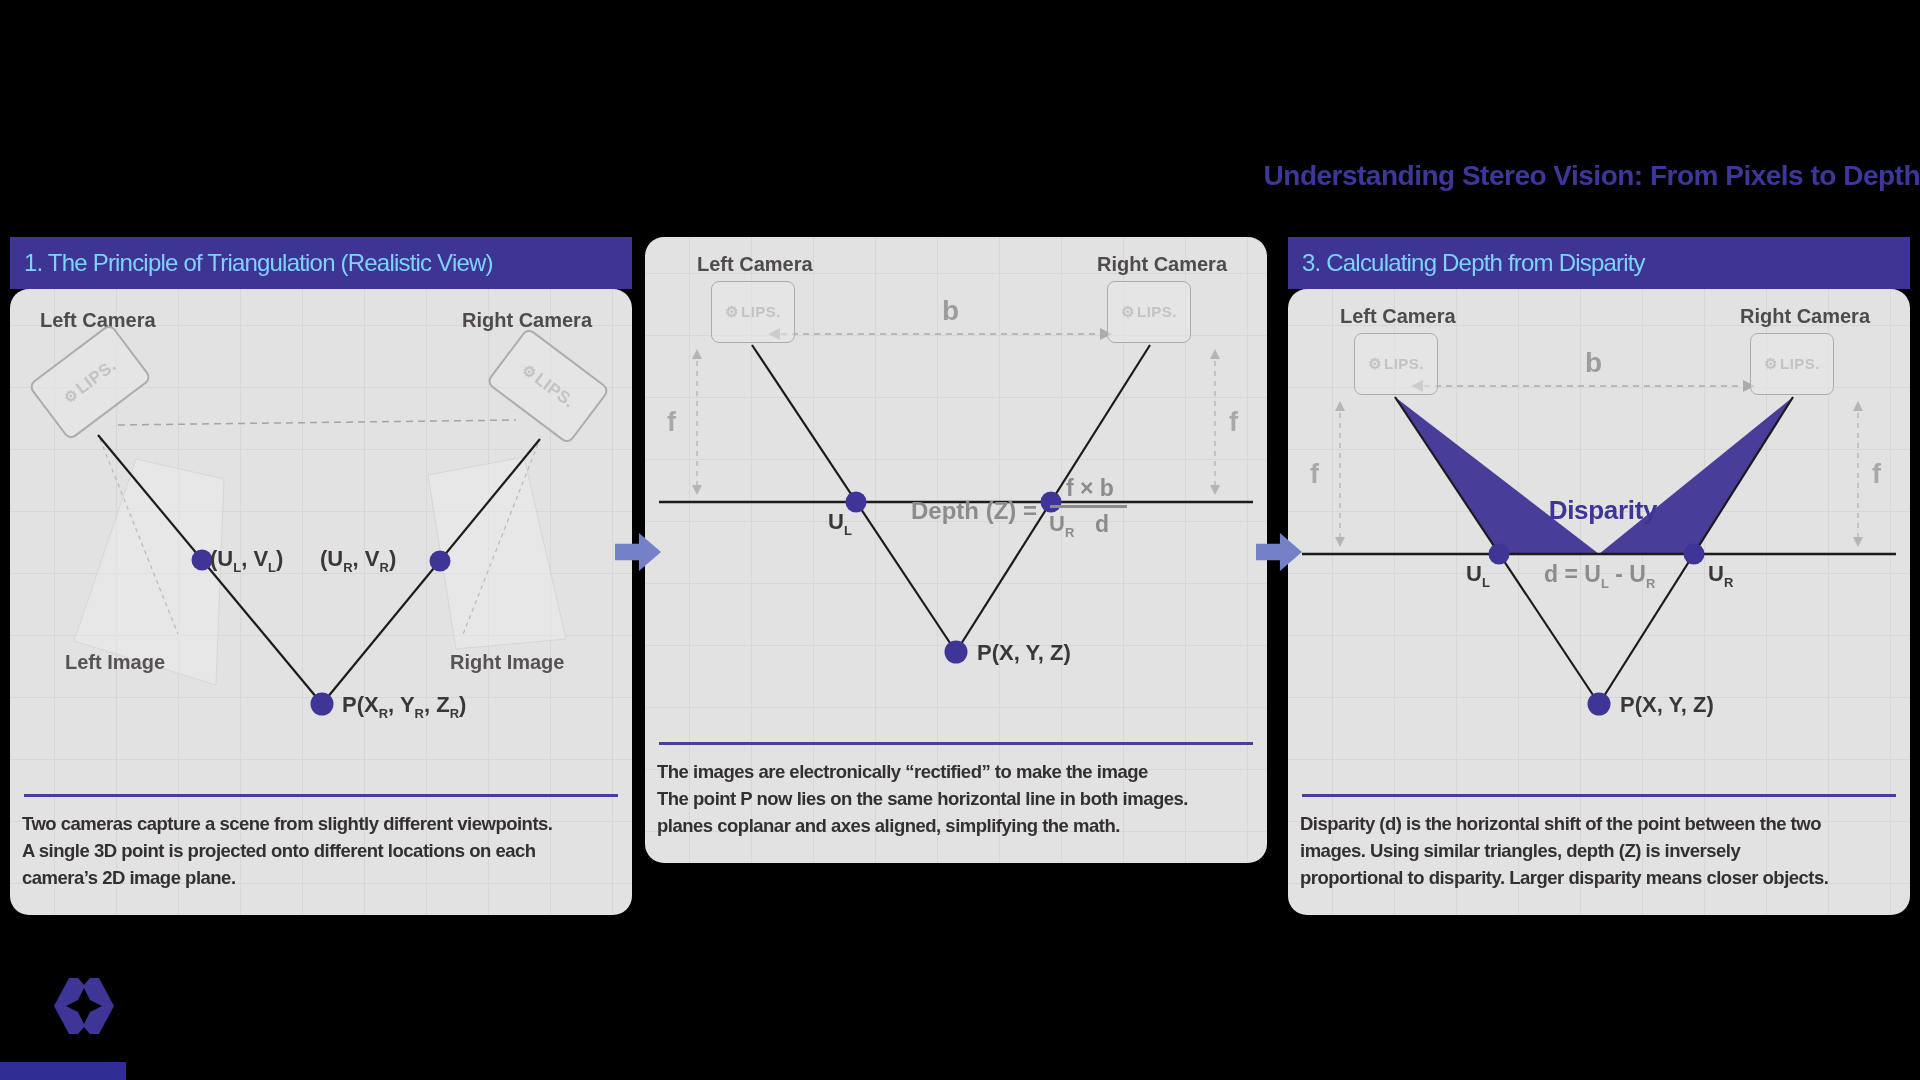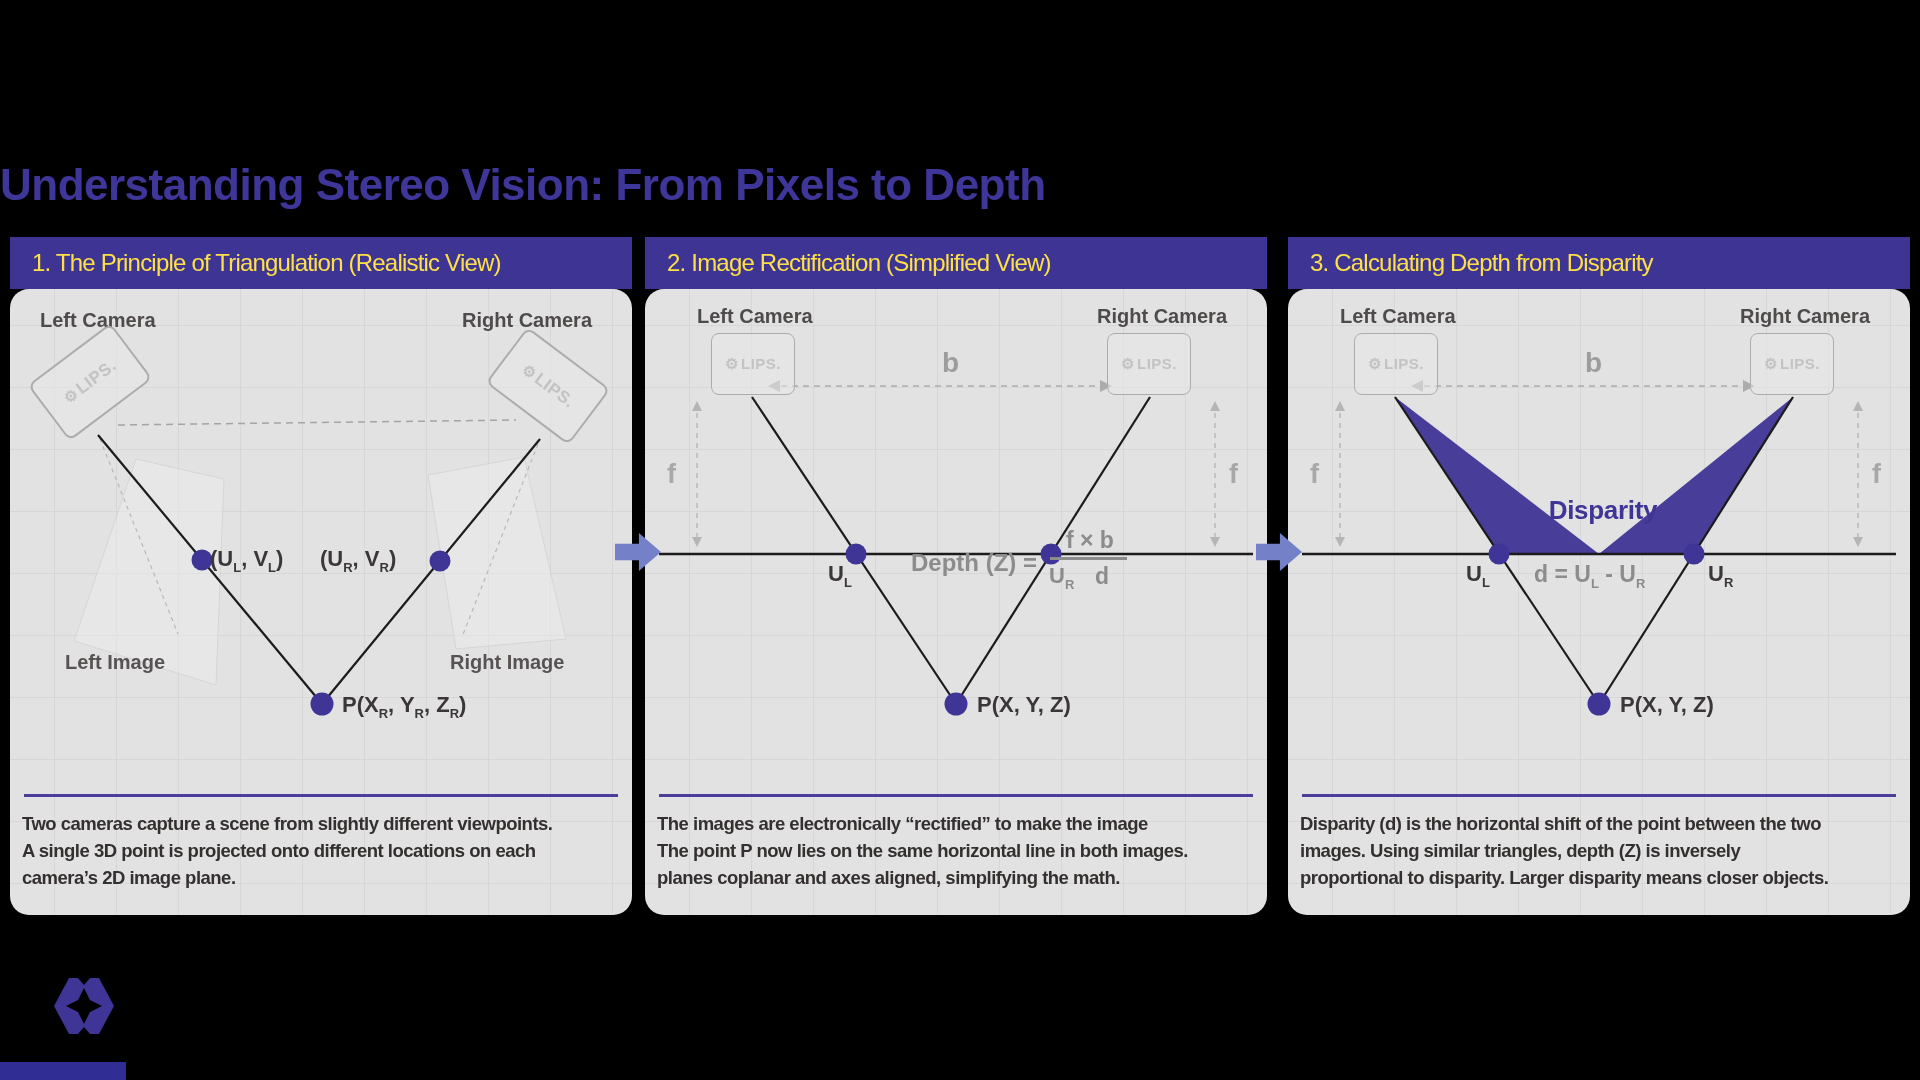--- a/index.html
+++ b/index.html
@@ -1,22 +1,22 @@
 <!DOCTYPE html>
 <html><head>
 <meta charset="utf-8">
 <style>
   html,body{margin:0;padding:0;background:#000;}
   .canvas{position:relative;width:1920px;height:1080px;background:#000;overflow:hidden;
           font-family:"Liberation Sans",sans-serif;}
-  .title{position:absolute;left:0;top:160px;width:1920px;text-align:left;margin:0;
-         font-size:44px;font-weight:bold;letter-spacing:-0.5px;color:#3F3699;}
+  .title{position:absolute;left:0;top:160px;width:1920px;text-align:right;margin:0;
+         font-size:28px;font-weight:bold;letter-spacing:-0.5px;color:#3F3699;}
   .panel{position:absolute;top:237px;width:622px;height:678px;}
-  .panel-header{height:52px;line-height:52px;background:#3D3494;color:#fde047;
-                font-size:24px;letter-spacing:-0.8px;padding-left:22px;box-sizing:border-box;
+  .panel-header{height:52px;line-height:52px;background:#3D3494;color:#7dd3fc;
+                font-size:24px;letter-spacing:-0.8px;padding-left:14px;box-sizing:border-box;
                 font-weight:400;}
   .panel-body{position:relative;width:622px;height:626px;background-color:#E2E2E2;
               background-image:linear-gradient(#D7D7D7 1px,transparent 1px),
                                linear-gradient(90deg,#D7D7D7 1px,transparent 1px);
               background-size:62px 62px;background-position:-18px -26px;overflow:hidden;border-radius:19px;}
   .panel-body svg{position:absolute;left:0;top:0;}
   .lbl{position:absolute;font-weight:bold;color:#4F4B4B;font-size:20px;white-space:nowrap;}
   .img-lbl{position:absolute;font-weight:bold;color:#585353;font-size:20px;white-space:nowrap;}
   .pt{position:absolute;font-weight:bold;color:#3B3737;font-size:22px;white-space:nowrap;}
   .pt sub{font-size:13px;vertical-align:-6px;}
@@ -76,21 +76,20 @@
       <div class="divider"></div>
       <div class="caption">
         <div>Two cameras capture a scene from slightly different viewpoints.</div>
         <div>A single 3D point is projected onto different locations on each</div>
         <div>camera’s 2D image plane.</div>
       </div>
     </div>
   </section>
 
   <section class="panel" style="left:645px">
-    <header class="panel-header">2. Image Rectification (Simplified View)</header>
     <div class="panel-body">
       <svg width="622" height="626" viewBox="0 0 622 626">
         <line x1="125" y1="97" x2="465" y2="97" stroke="#ACACAC" stroke-width="1.4" stroke-dasharray="6,5"></line>
         <polygon points="135,91 123,97 135,103" fill="#ACACAC"></polygon>
         <polygon points="455,91 467,97 455,103" fill="#ACACAC"></polygon>
         <line x1="52" y1="114" x2="52" y2="256" stroke="#B5B5B5" stroke-width="1.4" stroke-dasharray="5,5"></line>
         <polygon points="47,122 52,112 57,122" fill="#B5B5B5"></polygon>
         <polygon points="47,248 52,258 57,248" fill="#B5B5B5"></polygon>
         <line x1="570" y1="114" x2="570" y2="256" stroke="#B5B5B5" stroke-width="1.4" stroke-dasharray="5,5"></line>
         <polygon points="565,122 570,112 575,122" fill="#B5B5B5"></polygon>
@@ -157,21 +156,21 @@
         <span class="logo" style="font-size:15px"><span class="gear">⚙</span><span>LIPS.</span></span>
       </div>
       <div class="cam-card" style="left:462px;top:44px;width:84px;height:62px;border-width:1.5px">
         <span class="logo" style="font-size:15px"><span class="gear">⚙</span><span>LIPS.</span></span>
       </div>
       <div class="b-lbl" style="left:297px;top:58px">b</div>
       <div class="f-lbl" style="left:22px;top:170px">f</div>
       <div class="f-lbl" style="left:584px;top:170px">f</div>
       <div class="disparity">Disparity</div>
       <div class="pt" style="left:178px;top:272px"><span>U</span><sub>L</sub></div>
-      <div class="pt gray" style="left:246px;top:272px;font-size:23px"><span>d = U</span><sub>L</sub><span> - U</span><sub>R</sub></div>
+      <div class="pt gray" style="left:256px;top:272px;font-size:23px"><span>d = U</span><sub>L</sub><span> - U</span><sub>R</sub></div>
       <div class="pt" style="left:420px;top:272px"><span>U</span><sub>R</sub></div>
       <div class="pt" style="left:332px;top:403px">P(X, Y, Z)</div>
       <div class="divider"></div>
       <div class="caption">
         <div>Disparity (d) is the horizontal shift of the point between the two</div>
         <div>images. Using similar triangles, depth (Z) is inversely</div>
         <div>proportional to disparity. Larger disparity means closer objects.</div>
       </div>
     </div>
   </section>

